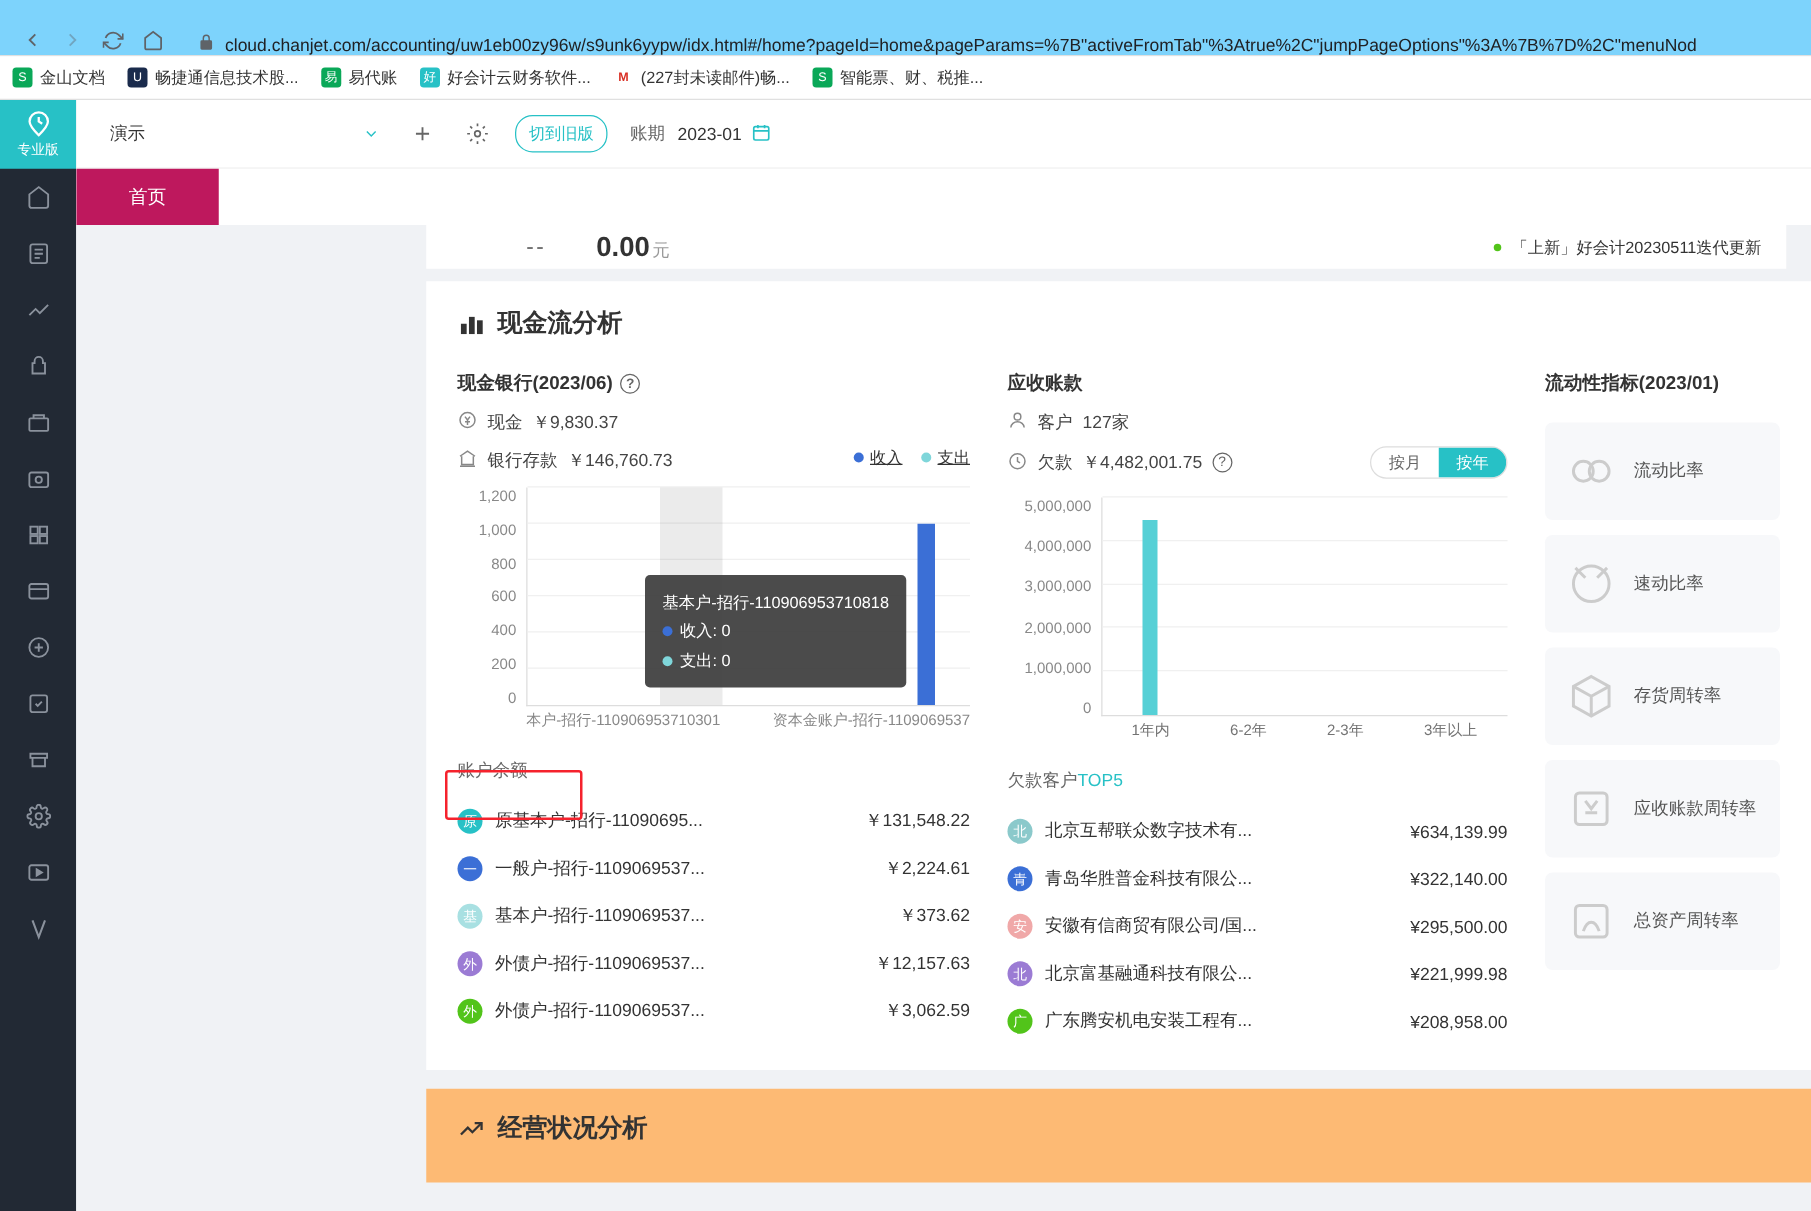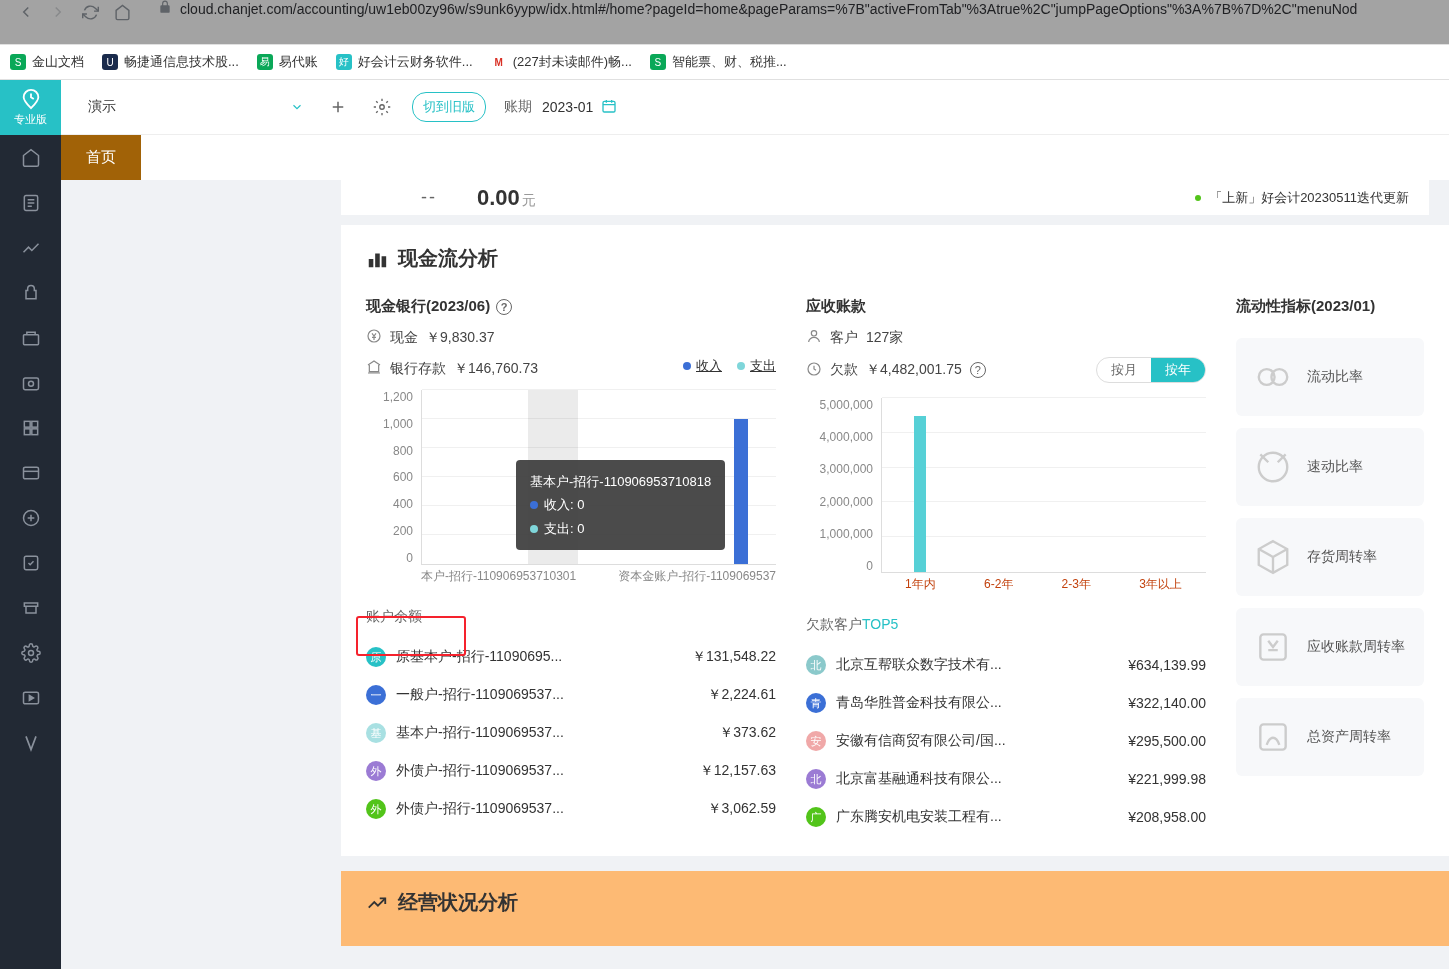--- a/index.html
+++ b/index.html
@@ -1,19 +1,19 @@
 <!DOCTYPE html>
 <html><head>
   <meta charset="utf-8">
   <style>
     * { margin: 0; padding: 0; box-sizing: border-box; font-family: "Microsoft YaHei", Arial, sans-serif; }
     body { background: #fff; font-size: 14px; color: #333; overflow: hidden; }
     
     
-    .browser-bar { height: 45px; display: flex; align-items: flex-start; padding: 0 10px; border-bottom: 1px solid #e0e0e0; background: #a3a3a3; }
+    .browser-bar { height: 45px; display: flex; align-items: flex-end; padding: 0 10px; border-bottom: 1px solid #e0e0e0; background: #7dd3fc; }
     .browser-bar .nav-btn { width: 24px; height: 24px; display: flex; align-items: center; justify-content: center; color: #5f6368; margin: 0 4px; cursor: pointer; }
     .browser-bar .url-area { flex: 1; display: flex; align-items: center; margin-left: 20px; }
     .browser-bar .lock { margin-right: 8px; color: #5f6368; }
     .browser-bar .url { font-size: 14px; color: #202124; white-space: nowrap; overflow: hidden; }
     
     .bookmark-bar { height: 35px; display: flex; align-items: center; padding: 0 10px; gap: 18px; border-bottom: 1px solid #e0e0e0; background: #fff; }
     .bookmark-item { display: flex; align-items: center; gap: 6px; font-size: 13px; color: #333; cursor: pointer; }
     .bookmark-icon { width: 16px; height: 16px; border-radius: 3px; display: flex; align-items: center; justify-content: center; font-size: 10px; color: #fff; }
     
     
@@ -28,21 +28,21 @@
     
     .top-bar { height: 55px; background: #fff; display: flex; align-items: center; padding: 0 15px; border-bottom: 1px solid #eee; }
     .org-select { width: 240px; height: 36px; display: flex; align-items: center; justify-content: space-between; padding: 0 12px; color: #333; cursor: pointer; }
     .top-bar .ico-btn { width: 36px; height: 36px; display: flex; align-items: center; justify-content: center; color: #666; margin: 0 4px; cursor: pointer; }
     .old-ver-btn { height: 30px; padding: 0 10px; border: 1px solid #27c1c6; color: #27c1c6; border-radius: 14px; display: flex; align-items: center; margin: 0 8px; cursor: pointer; font-size: 13px; }
     .period-label { margin-left: 10px; color: #666; }
     .period-val { margin-left: 10px; color: #333; }
     .cal-icon { margin-left: 8px; color: #27c1c6; cursor: pointer; }
     
     .tab-bar { height: 45px; background: #fff; display: flex; align-items: flex-end; }
-    .tab { height: 45px; padding: 0 25px; display: flex; align-items: center; background: #a16207; color: #fff; cursor: pointer; font-size: 15px; }
+    .tab { height: 45px; padding: 0 42px; display: flex; align-items: center; background: #be185d; color: #fff; cursor: pointer; font-size: 15px; }
     
     .content { flex: 1; overflow-y: auto; padding: 0; }
     
     .cut-row { height: 35px; display: flex; align-items: center; padding: 0 20px; background: #fff; margin: 0 20px 10px 280px; justify-content: space-between; }
     .cut-left { display: flex; align-items: center; gap: 40px; padding-left: 60px; }
     .cut-dashes { font-size: 18px; color: #666; letter-spacing: 2px; }
     .cut-amount { font-size: 22px; font-weight: 600; }
     .cut-unit { font-size: 14px; color: #999; margin-left: 2px; }
     .news-item { display: flex; align-items: center; gap: 8px; font-size: 13px; color: #333; }
     .news-dot { width: 6px; height: 6px; border-radius: 50%; background: #52c41a; }
@@ -84,21 +84,21 @@
     .acc-badge { width: 20px; height: 20px; border-radius: 50%; display: flex; align-items: center; justify-content: center; font-size: 11px; color: #fff; }
     .acc-name { max-width: 190px; white-space: nowrap; overflow: hidden; text-overflow: ellipsis; }
     
     .toggle-grp { display: inline-flex; border: 1px solid #ddd; border-radius: 15px; overflow: hidden; height: 26px; }
     .toggle-btn { padding: 0 14px; font-size: 13px; display: flex; align-items: center; cursor: pointer; color: #666; }
     .toggle-btn.active { background: #27c1c6; color: #fff; }
     
     .recv-chart { position: relative; height: 200px; margin-top: 15px; }
     .recv-y { position: absolute; left: 0; top: 0; bottom: 25px; width: 75px; display: flex; flex-direction: column; justify-content: space-between; text-align: right; font-size: 12px; color: #888; padding-right: 8px; }
     .recv-plot { position: absolute; left: 75px; right: 0; top: 0; bottom: 25px; border-left: 1px solid #ddd; border-bottom: 1px solid #ddd; }
-    .recv-x { position: absolute; left: 75px; right: 0; bottom: 0; height: 22px; display: flex; justify-content: space-around; font-size: 12px; color: #c2410c; }
+    .recv-x { position: absolute; left: 75px; right: 0; bottom: 0; height: 22px; display: flex; justify-content: space-around; font-size: 12px; color: #737373; }
     
     .top5-label { color: #27c1c6; }
     
     .liq-card { background: #f7f8fa; border-radius: 6px; height: 78px; margin-bottom: 12px; display: flex; align-items: center; padding: 0 18px; gap: 15px; color: #555; font-size: 14px; cursor: pointer; }
     .liq-icon { width: 38px; height: 38px; color: #ccc; }
     
     .panel2 { background: #fdba74; margin: 0 0 15px 280px; padding: 18px 25px 5px; }
   </style>
 </head>
 <body>

